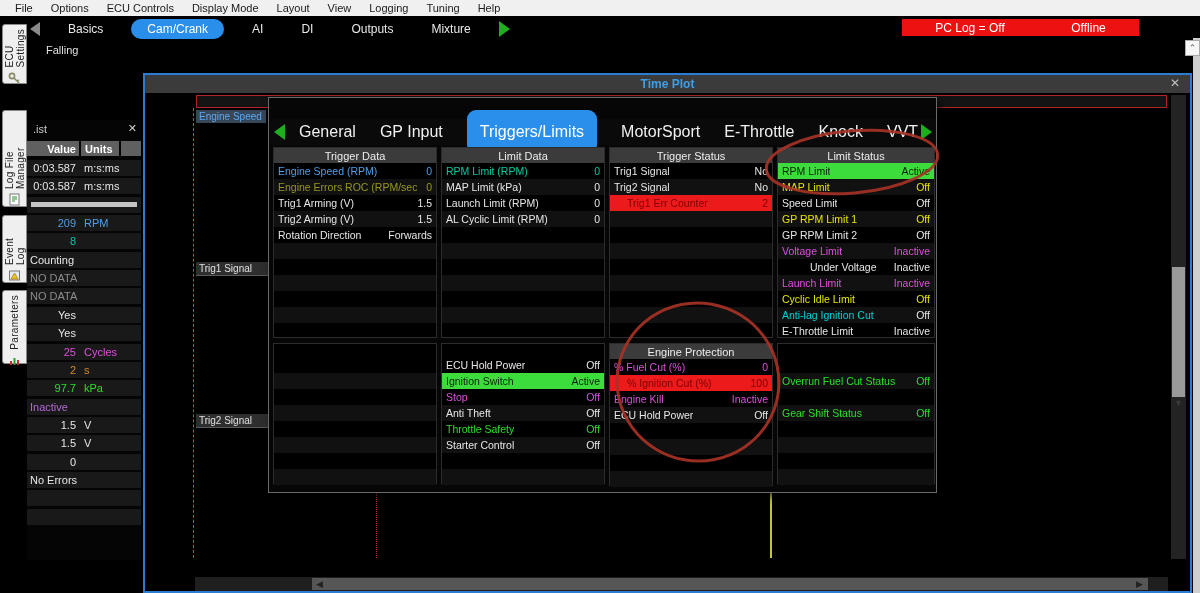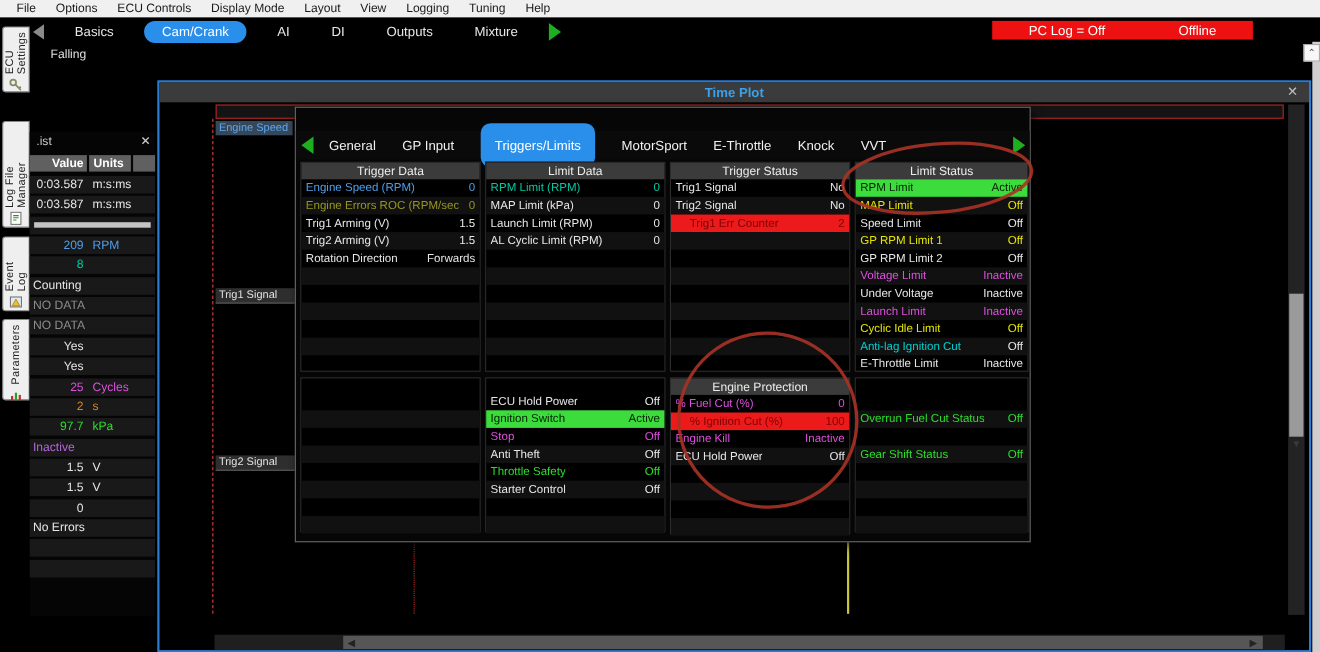--- a/index.html
+++ b/index.html
@@ -70,21 +70,21 @@
   #msec-label{left:150px;top:565px;color:#cfcfcf;font-size:11px;z-index:3;}
   
   #rt-dialog{left:268px;top:97px;width:669px;height:396px;background:#060606;border:1px solid #6a6a6a;
              box-shadow:3px 4px 8px rgba(0,0,0,.65);z-index:20;}
   #rt-titlebar{left:269px;top:98px;width:667px;height:21px;background:#f2f2f2;display:flex;align-items:center;z-index:21;}
   #rt-title{color:#111;font-size:11px;padding-left:8px;}
   #rt-close{position:absolute;right:3px;top:2px;width:17px;height:16px;background:#e04f4f;border:1px solid #a22;
             color:#fff;font-size:9px;display:flex;align-items:center;justify-content:center;}
   #rt-tabs{left:269px;top:119px;width:667px;height:26px;background:#0a0a0a;display:flex;align-items:center;
            gap:24px;padding-left:30px;z-index:21;}
-  .rt-tab{color:#f0f0f0;font-size:12px;white-space:nowrap;}
+  .rt-tab{color:#f0f0f0;font-size:16px;white-space:nowrap;}
   .rt-tab.sel{background:#2a8feb;border-radius:9px;padding:13px 13px;color:#fff;}
   #rt-arrow-l{position:absolute;left:274px;top:124px;z-index:22;}
   #rt-arrow-r{position:absolute;left:921px;top:124px;z-index:22;}
   .rt-panel{position:absolute;z-index:21;background:#000;border:1px solid #2c2c2c;}
   .rt-head{height:15px;background:#3b3b3b;color:#ececec;font-size:11px;display:flex;align-items:center;
            justify-content:center;}
   .rt-row{height:16px;display:flex;align-items:center;justify-content:space-between;font-size:10.5px;
           padding:0 4px;white-space:nowrap;overflow:hidden;}
   .rt-row.odd{background:#111111;}
   .rt-row .lbl{overflow:hidden;text-overflow:clip;}
@@ -494,21 +494,21 @@
         </div>
         <div class="rt-row">
           <div class="lbl c-white" style="display: inline;">GP RPM Limit 2</div>
           <div class="val c-white" style="display: inline;">Off</div>
         </div>
         <div class="rt-row odd">
           <div class="lbl c-magenta" style="display: inline;">Voltage Limit</div>
           <div class="val c-magenta" style="display: inline;">Inactive</div>
         </div>
         <div class="rt-row">
-          <div class="lbl c-white" style="display: inline;">Under Voltage</div>
+          <div class="lbl c-white" style="display: inline; margin-left: 28px;">Under Voltage</div>
           <div class="val c-white" style="display: inline;">Inactive</div>
         </div>
         <div class="rt-row odd">
           <div class="lbl c-magenta" style="display: inline;">Launch Limit</div>
           <div class="val c-magenta" style="display: inline;">Inactive</div>
         </div>
         <div class="rt-row">
           <div class="lbl c-yellow" style="display: inline;">Cyclic Idle Limit</div>
           <div class="val c-yellow" style="display: inline;">Off</div>
         </div>

